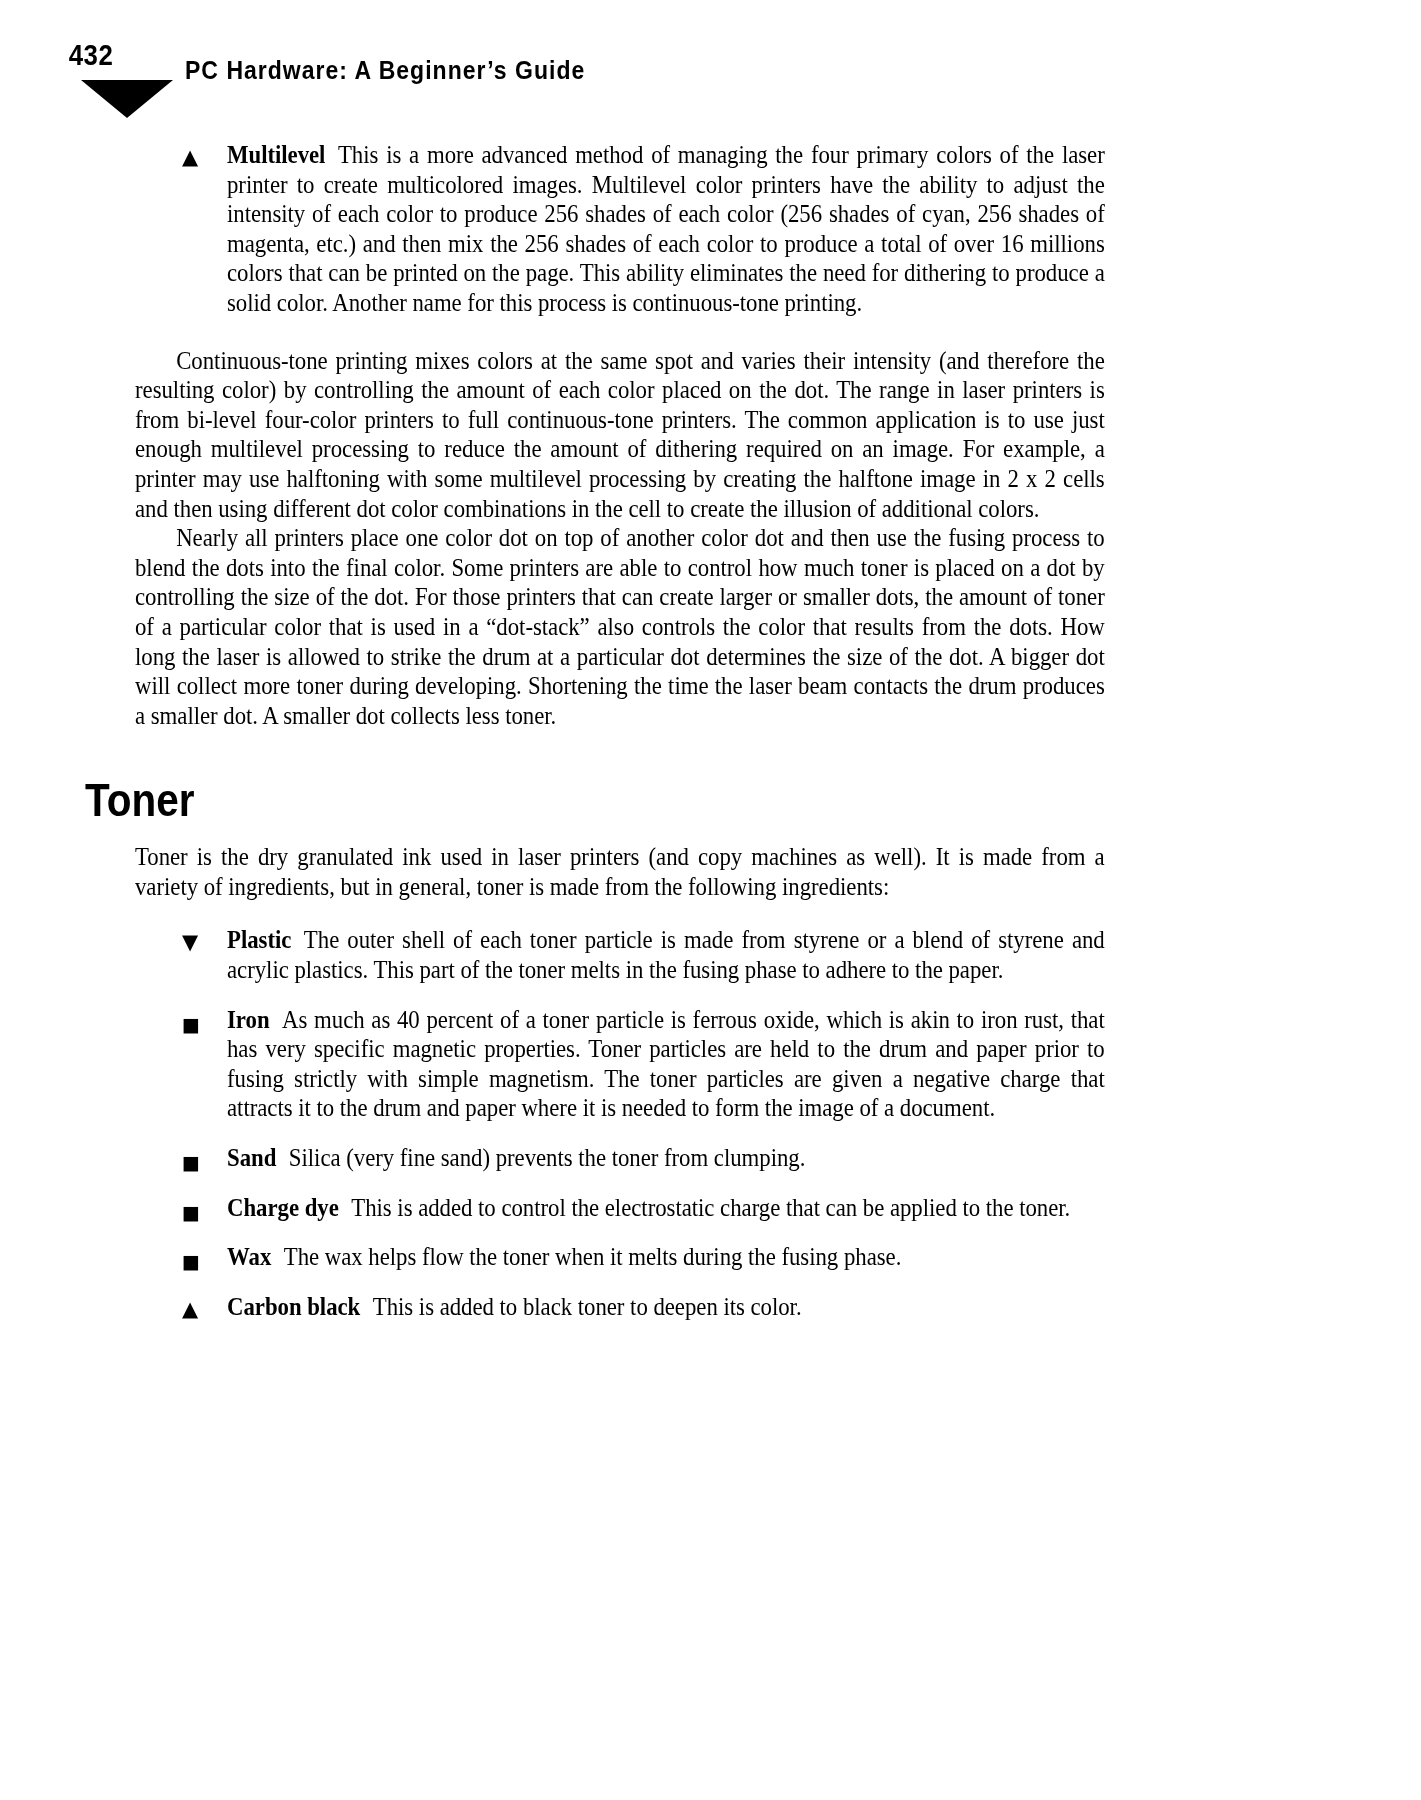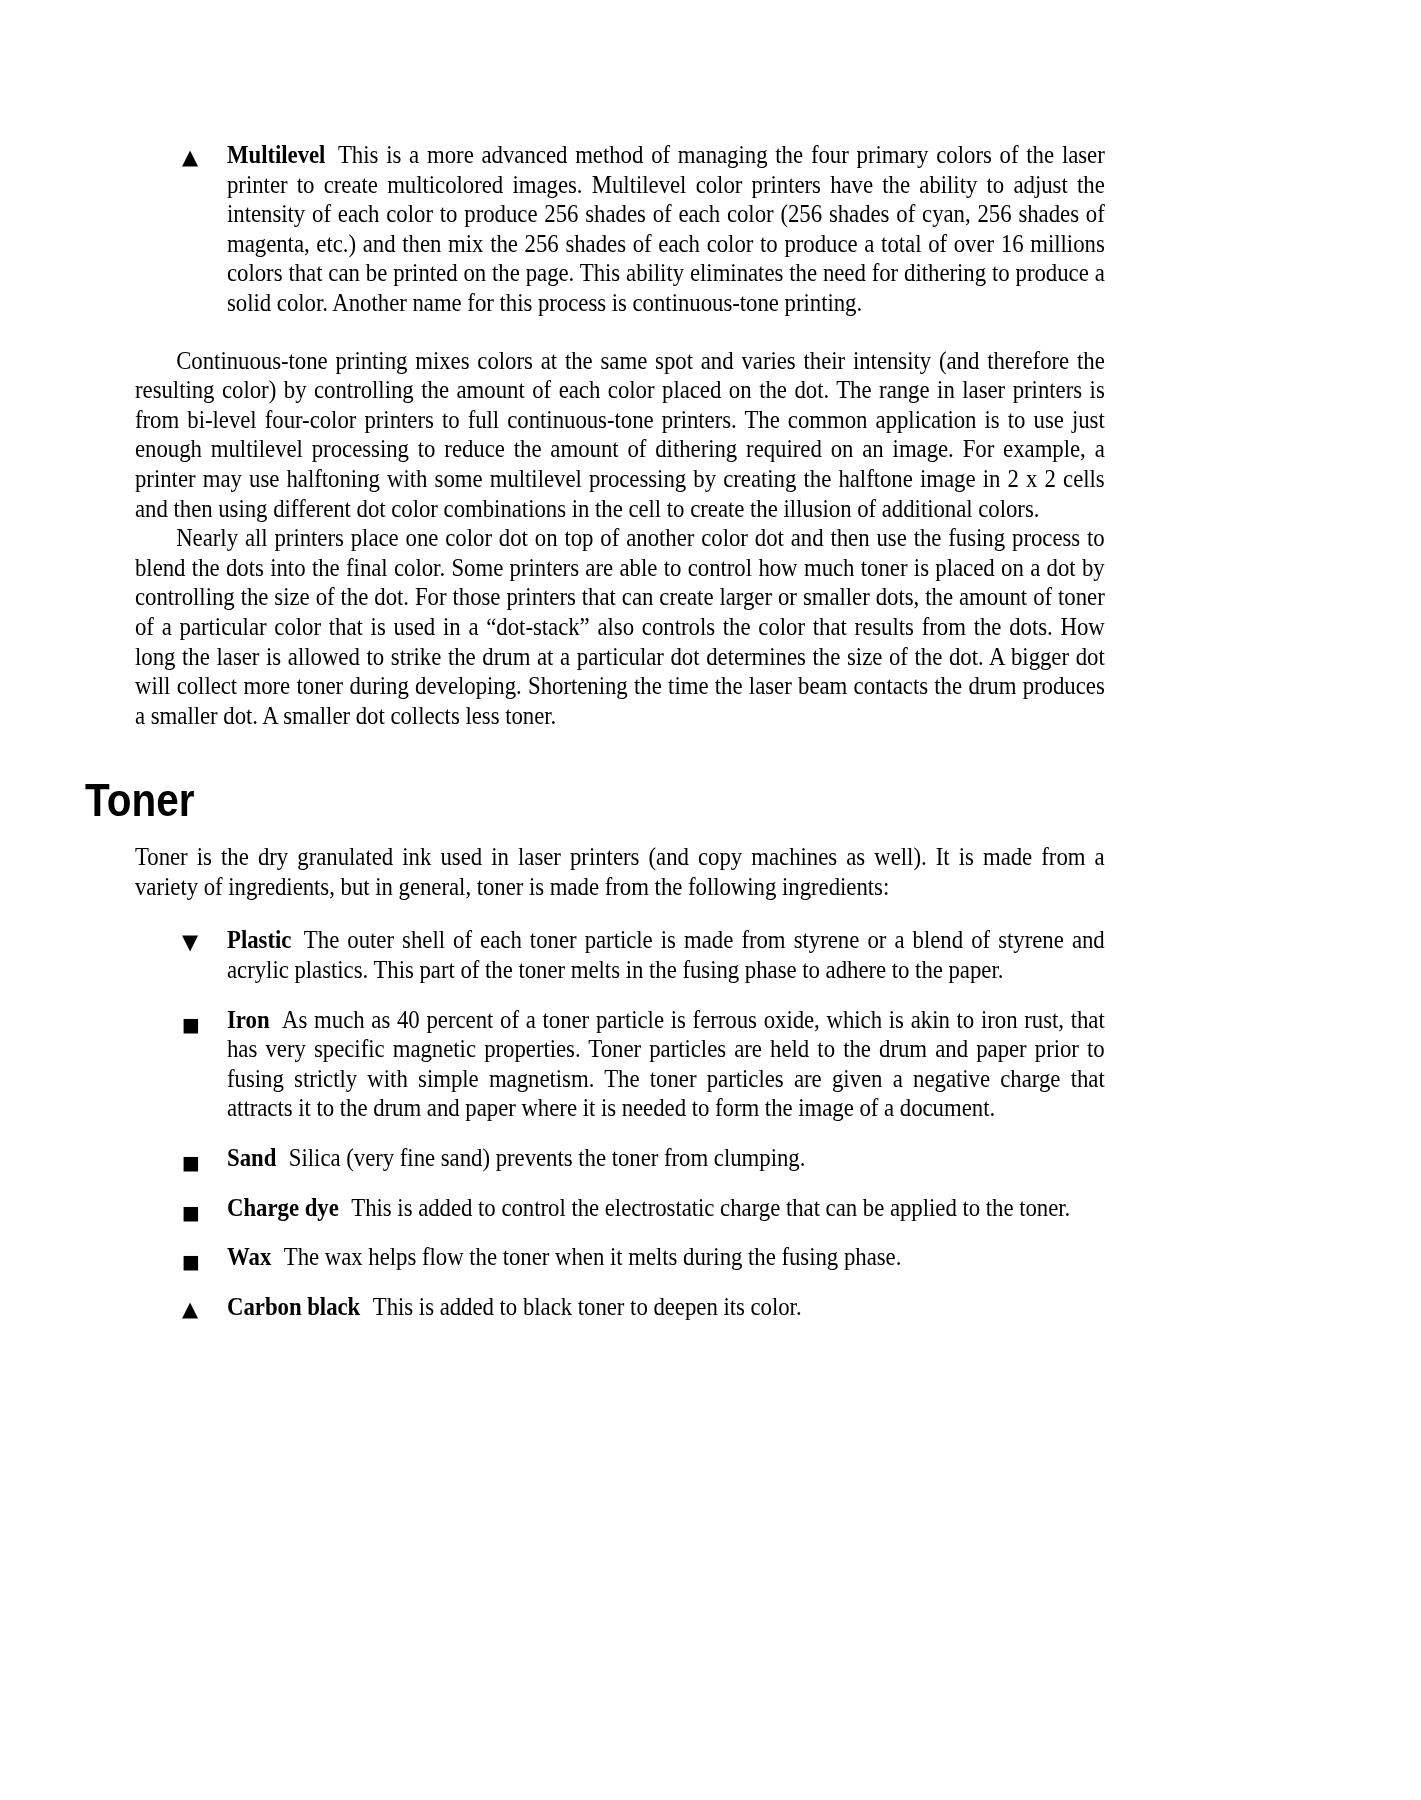--- a/index.html
+++ b/index.html
@@ -143,20 +143,25 @@
   .sp-20 { height: 20px; }
   .sp-24 { height: 24px; }
   .sp-28 { height: 28px; }
   .sp-44 { height: 44px; }
 </style>
 </head>
 <body>
 
 <div class="page">
 
+  <div class="running-head">
+    <div class="folio">432</div>
+    <div class="folio-triangle"></div>
+    <div class="book-title">PC Hardware: A Beginner’s Guide</div>
+  </div>
 
   <div class="content">
 
     <div class="bullet-block">
       <span class="marker tri-up">▲</span>
       <p><span class="term">Multilevel</span><span class="gap"></span><span>This is a more advanced method of managing the four primary colors of the laser printer to create multicolored images. Multilevel color printers have the ability to adjust the intensity of each color to produce 256 shades of each color (256 shades of cyan, 256 shades of magenta, etc.) and then mix the 256 shades of each color to produce a total of over 16 millions colors that can be printed on the page. This ability eliminates the need for dithering to produce a solid color. Another name for this process is continuous-tone printing.</span></p>
     </div>
 
     <div class="sp-28"></div>
 

